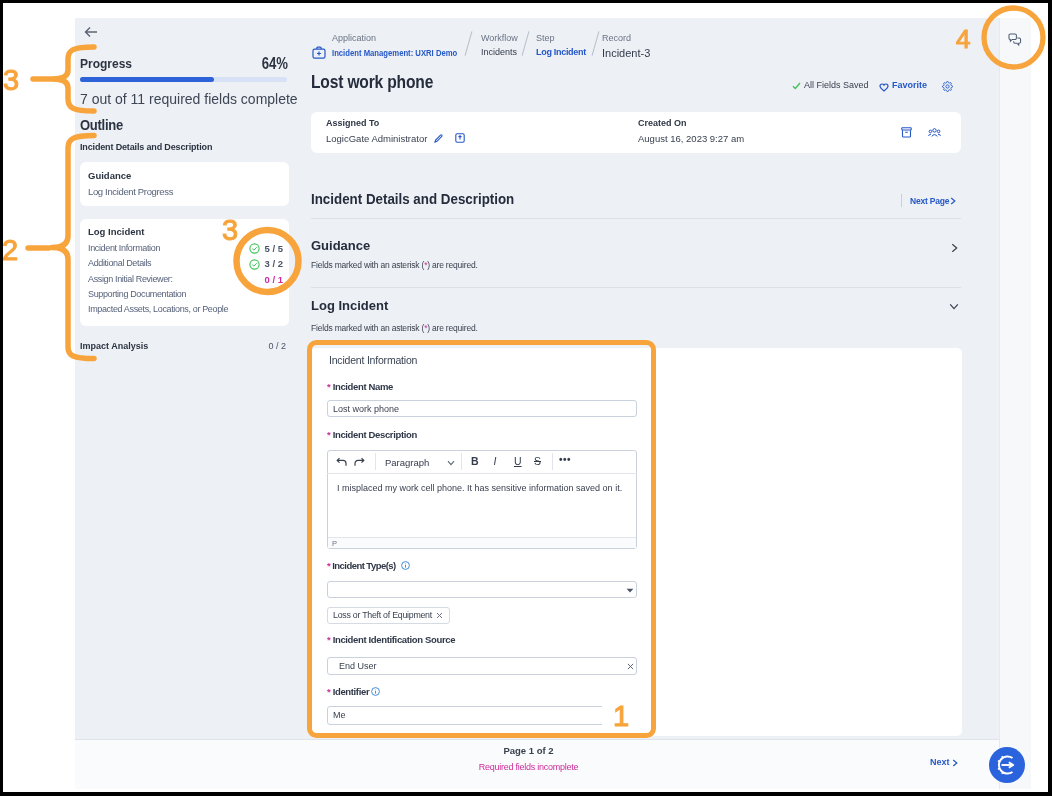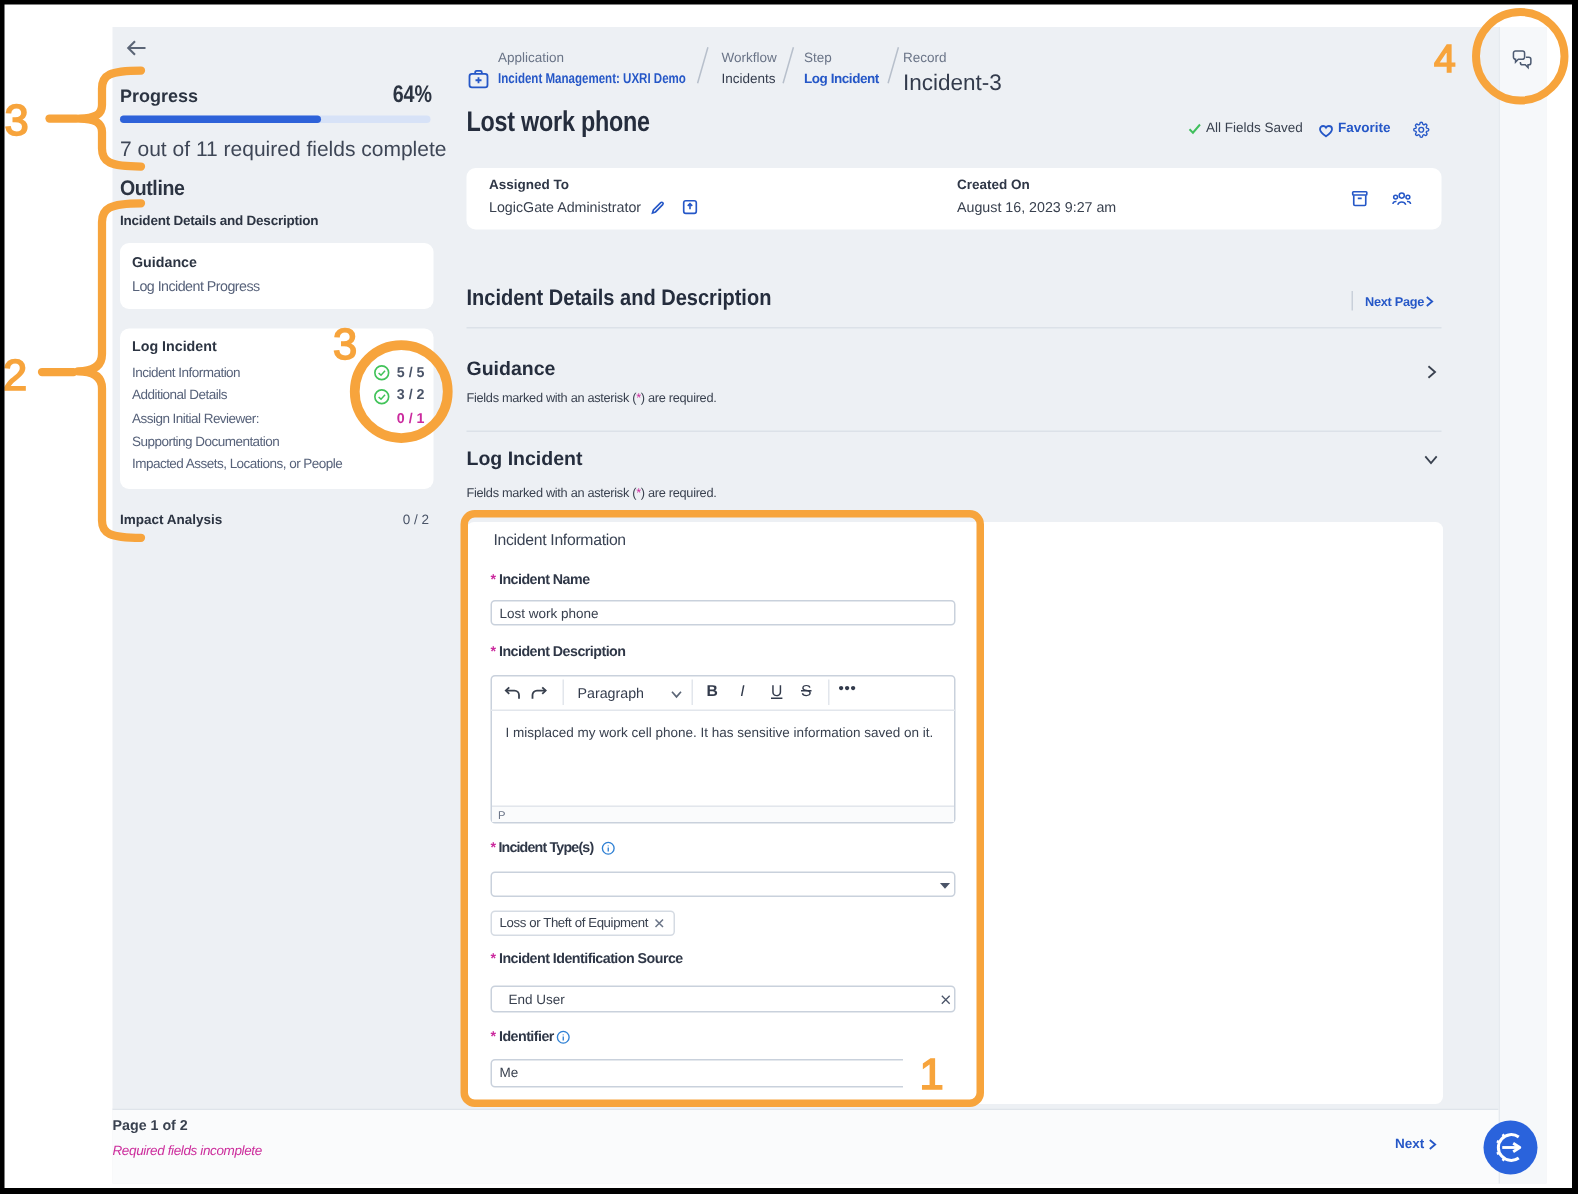--- a/index.html
+++ b/index.html
@@ -66,21 +66,21 @@
 <div class="t grey" style="left:332px;top:33.5px;font-size:9px">Application</div>
 <div class="t b blue" style="left:332px;top:48px;font-size:9.5px;transform:scaleX(0.81);transform-origin:0 0">Incident Management: UXRI Demo</div>
 <div class="abs" style="left:468px;top:31px;height:25px;border-left:1px solid #B7BFCB;transform:rotate(16deg)"></div>
 <div class="abs" style="left:525px;top:31px;height:25px;border-left:1px solid #B7BFCB;transform:rotate(16deg)"></div>
 <div class="abs" style="left:595px;top:31px;height:25px;border-left:1px solid #B7BFCB;transform:rotate(16deg)"></div>
 <div class="t grey" style="left:481px;top:33.5px;font-size:9px">Workflow</div>
 <div class="t" style="left:481px;top:48px;font-size:9px;color:#333B4C">Incidents</div>
 <div class="t grey" style="left:536px;top:33.5px;font-size:9px">Step</div>
 <div class="t b blue" style="left:536px;top:48px;font-size:9px;letter-spacing:-0.3px">Log Incident</div>
 <div class="t grey" style="left:602px;top:33.5px;font-size:9px">Record</div>
-<div class="t" style="left:602px;top:48px;font-size:15px;color:#333B4C">Incident-3</div>
+<div class="t" style="left:602px;top:48px;font-size:11px;color:#333B4C">Incident-3</div>
 
 <div class="t b" style="left:311px;top:71.5px;font-size:19px;color:#252D3D;transform:scaleX(0.82);transform-origin:0 0;letter-spacing:-0.2px">Lost work phone</div>
 
 <svg style="left:792px;top:82px" width="9" height="8" viewBox="0 0 9 8" fill="none" stroke="#3FBF5C" stroke-width="1.3">
     <path d="M1 4.2 L3.3 6.5 L8 1"></path>
   </svg>
 <div class="t" style="left:804px;top:81px;font-size:9px;color:#39414F">All Fields Saved</div>
 <svg style="left:879px;top:82.5px" width="10" height="9" viewBox="0 0 10 9" fill="none" stroke="#2557C7" stroke-width="1.2">
     <path d="M5 7.9 C3.2 6.6 1 4.9 1 3.1 C1 1.9 1.9 1 3.1 1 C3.9 1 4.6 1.4 5 2.1 C5.4 1.4 6.1 1 6.9 1 C8.1 1 9 1.9 9 3.1 C9 4.9 6.8 6.6 5 7.9 Z"></path>
   </svg>
@@ -195,22 +195,22 @@
 
 <div class="t b lb" style="left:327px;top:686.5px"><span class="mag">* </span>Identifier</div>
 <svg style="left:371px;top:687px" width="9" height="9" viewBox="0 0 9 9" fill="none" stroke="#2F80D4" stroke-width="0.9">
     <circle cx="4.5" cy="4.5" r="3.9"></circle>
     <path d="M4.5 4 V6.6 M4.5 2.6 V3.2"></path>
   </svg>
 <div class="abs" style="left:327px;top:706px;width:310px;height:19px;background:#fff;border:1px solid #C9D1DC;border-radius:3px"></div>
 <div class="t" style="left:333px;top:711px;font-size:9px;color:#39414F">Me</div>
 <div class="abs" style="left:602px;top:694px;width:47px;height:39px;background:#fff"></div>
 
-<div class="t b" style="left:75px;top:746px;width:907px;text-align:left;font-size:9.5px;color:#39414F">Page 1 of 2</div>
-<div class="t" style="left:75px;top:762.5px;width:907px;text-align:left;font-size:9px;color:#CC2D9C;font-style:italic;letter-spacing:-0.25px">Required fields incomplete</div>
+<div class="t b" style="left:75px;top:746px;width:907px;text-align:center;font-size:9.5px;color:#39414F">Page 1 of 2</div>
+<div class="t" style="left:75px;top:762.5px;width:907px;text-align:center;font-size:9px;color:#CC2D9C;letter-spacing:-0.25px">Required fields incomplete</div>
 <div class="t b blue" style="left:930px;top:758px;font-size:9px">Next</div>
 <svg style="left:952px;top:759px" width="6" height="8" viewBox="0 0 6 8" fill="none" stroke="#2557C7" stroke-width="1.2">
     <path d="M1.2 1 L4.8 4 L1.2 7"></path>
   </svg>
 <div class="abs" style="left:989px;top:746.5px;width:36px;height:36px;border-radius:50%;background:#2A63DC"></div>
 <svg style="left:995px;top:752.5px" width="24" height="24" viewBox="0 0 24 24" fill="none" stroke="#fff" stroke-width="2">
     <path d="M17.5 5 A8.6 8.6 0 1 0 17.5 19"></path>
     <path d="M6.5 12 H16.5" stroke-width="1.9"></path>
     <path d="M13.8 9.2 L18.2 12 L13.8 14.8" stroke-width="1.9" stroke-linejoin="round"></path>
     <path d="M6.8 3.2 L7.9 4.9 M2.9 7.8 L4.8 8.6 M2.9 16.2 L4.8 15.4 M6.8 20.8 L7.9 19.1" stroke-width="1.7"></path>

